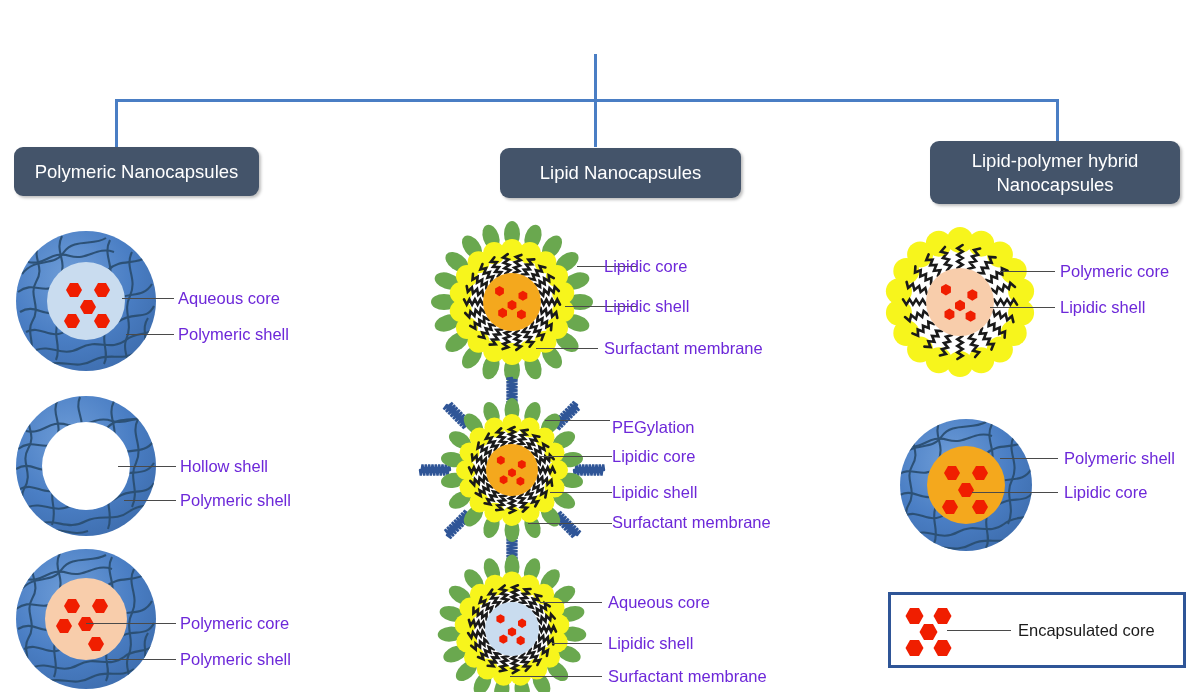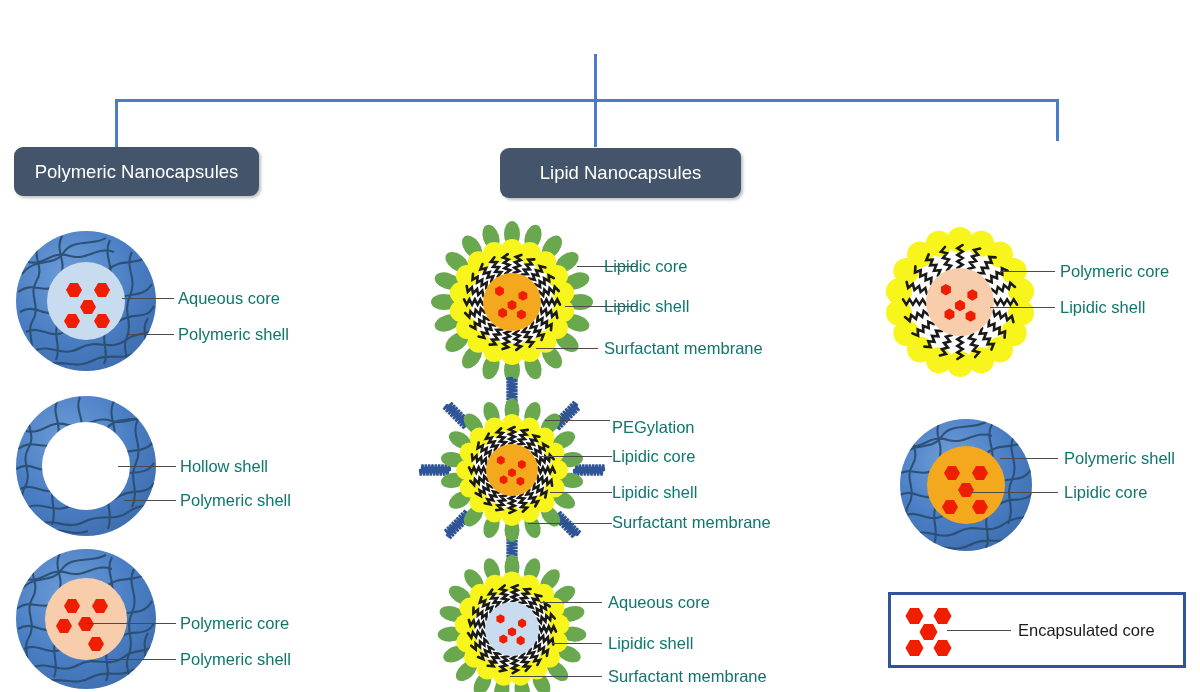--- a/index.html
+++ b/index.html
@@ -31,21 +31,21 @@
     display:flex;align-items:center;justify-content:center;text-align:center;
     font-size:18.5px;line-height:24px;
     box-shadow:2px 2px 3px rgba(0,0,0,.25);
   }
   #cat-polymeric{left:14px;top:147px;width:245px;height:49px;}
   #cat-lipid{left:500px;top:148px;width:241px;height:50px;}
   #cat-hybrid{left:930px;top:141px;width:250px;height:63px;}
 
   
   .fig{position:absolute;}
-  .lbl{position:absolute;font-size:16.5px;color:#0f766e;white-space:nowrap;
+  .lbl{position:absolute;font-size:16.5px;color:#6d28d9;white-space:nowrap;
        line-height:18px;}
   .leader{position:absolute;height:1px;background:#4a4a4a;}
 
   
   #legend-box{
     position:absolute;left:888px;top:592px;width:298px;height:76px;
     border:3px solid #2f5597;background:#ffffff;box-sizing:border-box;
   }
   #legend-label{position:absolute;left:1018px;top:621px;font-size:16.5px;color:#1b1b1b;}
   #legend-leader{position:absolute;left:947px;top:630px;width:64px;height:1px;background:#4a4a4a;}
@@ -59,20 +59,21 @@
 
 
   <div class="conn" id="conn-stem-top"></div>
   <div class="conn" id="conn-horiz"></div>
   <div class="conn" id="conn-drop-left"></div>
   <div class="conn" id="conn-drop-mid"></div>
   <div class="conn" id="conn-drop-right"></div>
 
   <div class="cat" id="cat-polymeric">Polymeric Nanocapsules</div>
   <div class="cat" id="cat-lipid">Lipid Nanocapsules</div>
+  <div class="cat" id="cat-hybrid">Lipid-polymer hybrid Nanocapsules</div>
 
   <div class="fig" style="left:2px;top:226px;">
     <svg width="168" height="150" viewBox="0 0 168 150">
       <defs>
         <radialGradient id="shellg1" cx="38%" cy="32%" r="72%">
           <stop offset="0%" stop-color="#6e9dd8"></stop>
           <stop offset="62%" stop-color="#4a7ec4"></stop>
           <stop offset="100%" stop-color="#3f6fb0"></stop>
         </radialGradient>
         <clipPath id="ring1">

